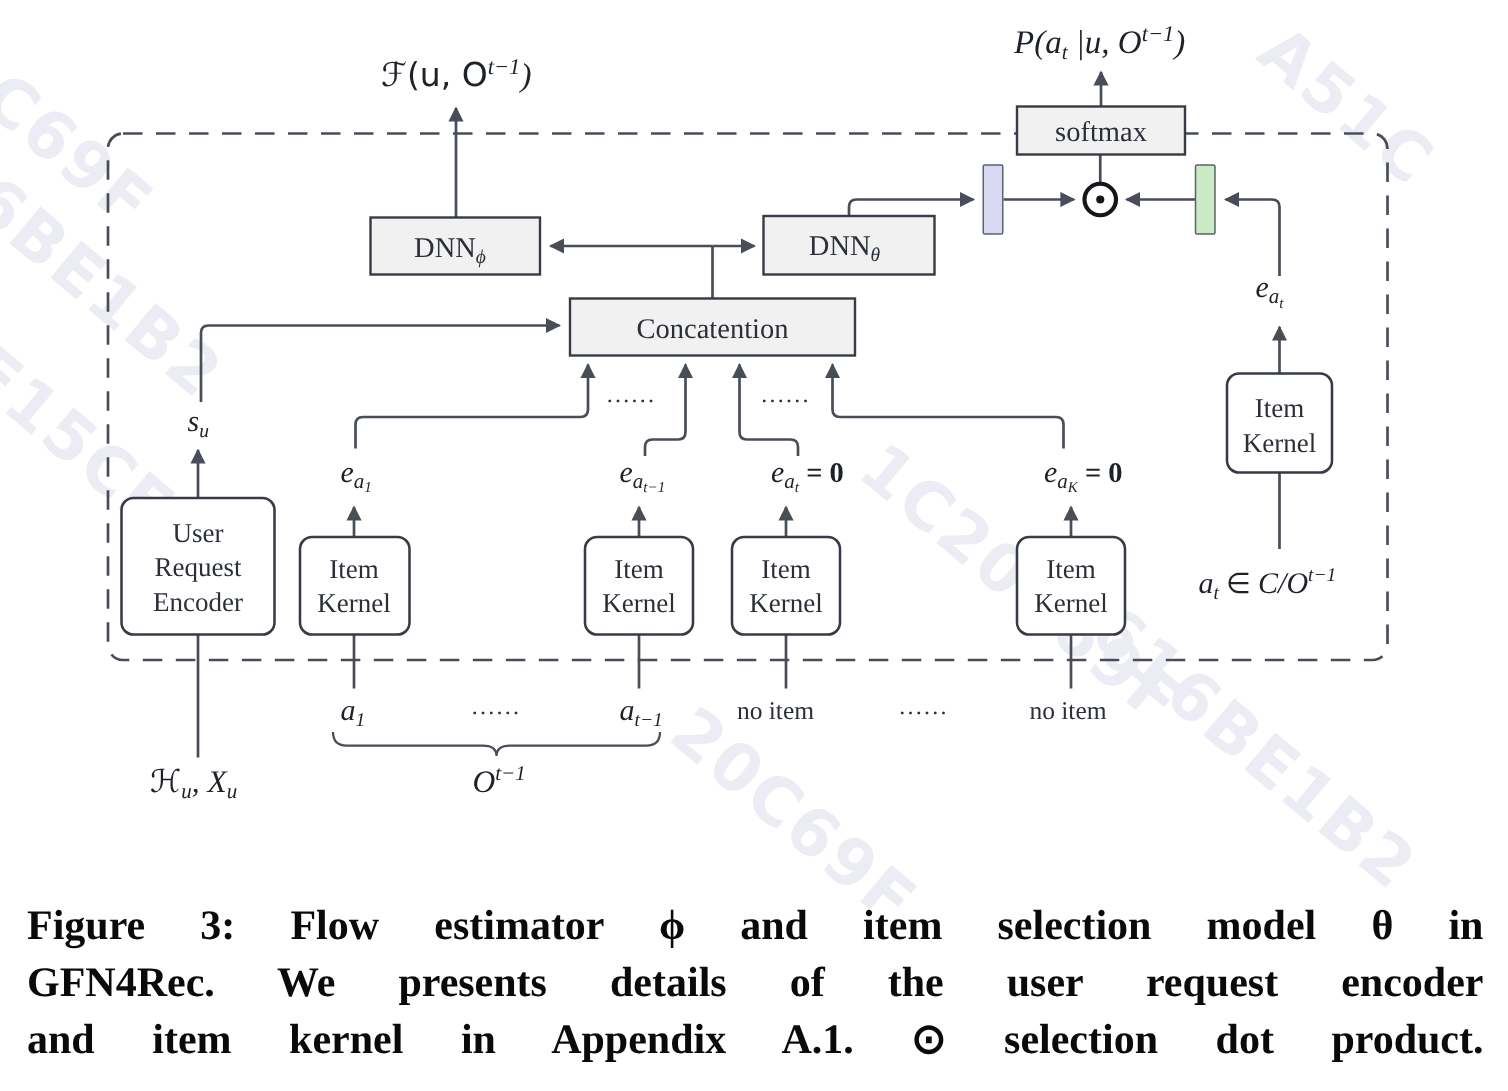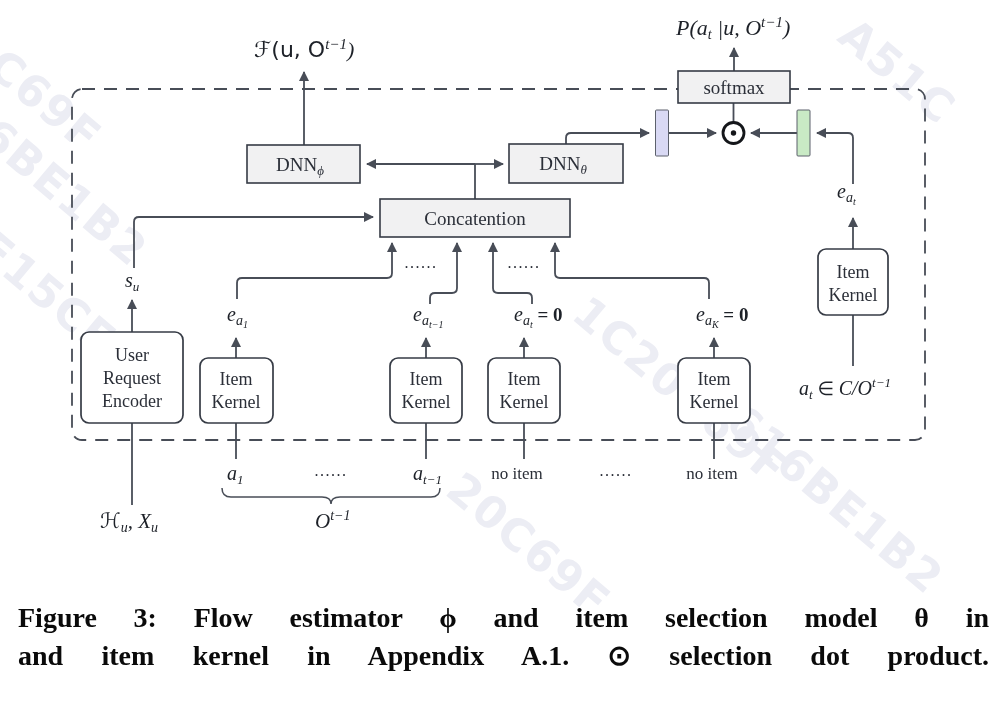--- a/index.html
+++ b/index.html
@@ -154,16 +154,17 @@
     <text x="421" y="268" class="boxtext" font-size="16" text-anchor="middle" letter-spacing="1.5">......</text>
     <text x="524" y="268" class="boxtext" font-size="16" text-anchor="middle" letter-spacing="1.5">......</text>
 
     <text x="315" y="528" class="mathtext" font-size="21"><tspan>O</tspan><tspan font-size="14" dy="-8">t−1</tspan></text>
 
     <text x="100" y="528" class="mathtext" font-size="21"><tspan class="scriptglyph">ℋ</tspan><tspan font-size="14" dy="4">u</tspan><tspan dy="-4">, </tspan><tspan>X</tspan><tspan font-size="14" dy="4">u</tspan></text>
   </svg>
 
   <div class="caption">
     <div class="cline">Figure 3: Flow estimator ϕ and item selection model θ in</div>
+    <div class="cline">GFN4Rec. We presents details of the user request encoder</div>
     <div class="cline">and item kernel in Appendix A.1. ⊙ selection dot product.</div>
   </div>
 
 </div>
 
 </body></html>

